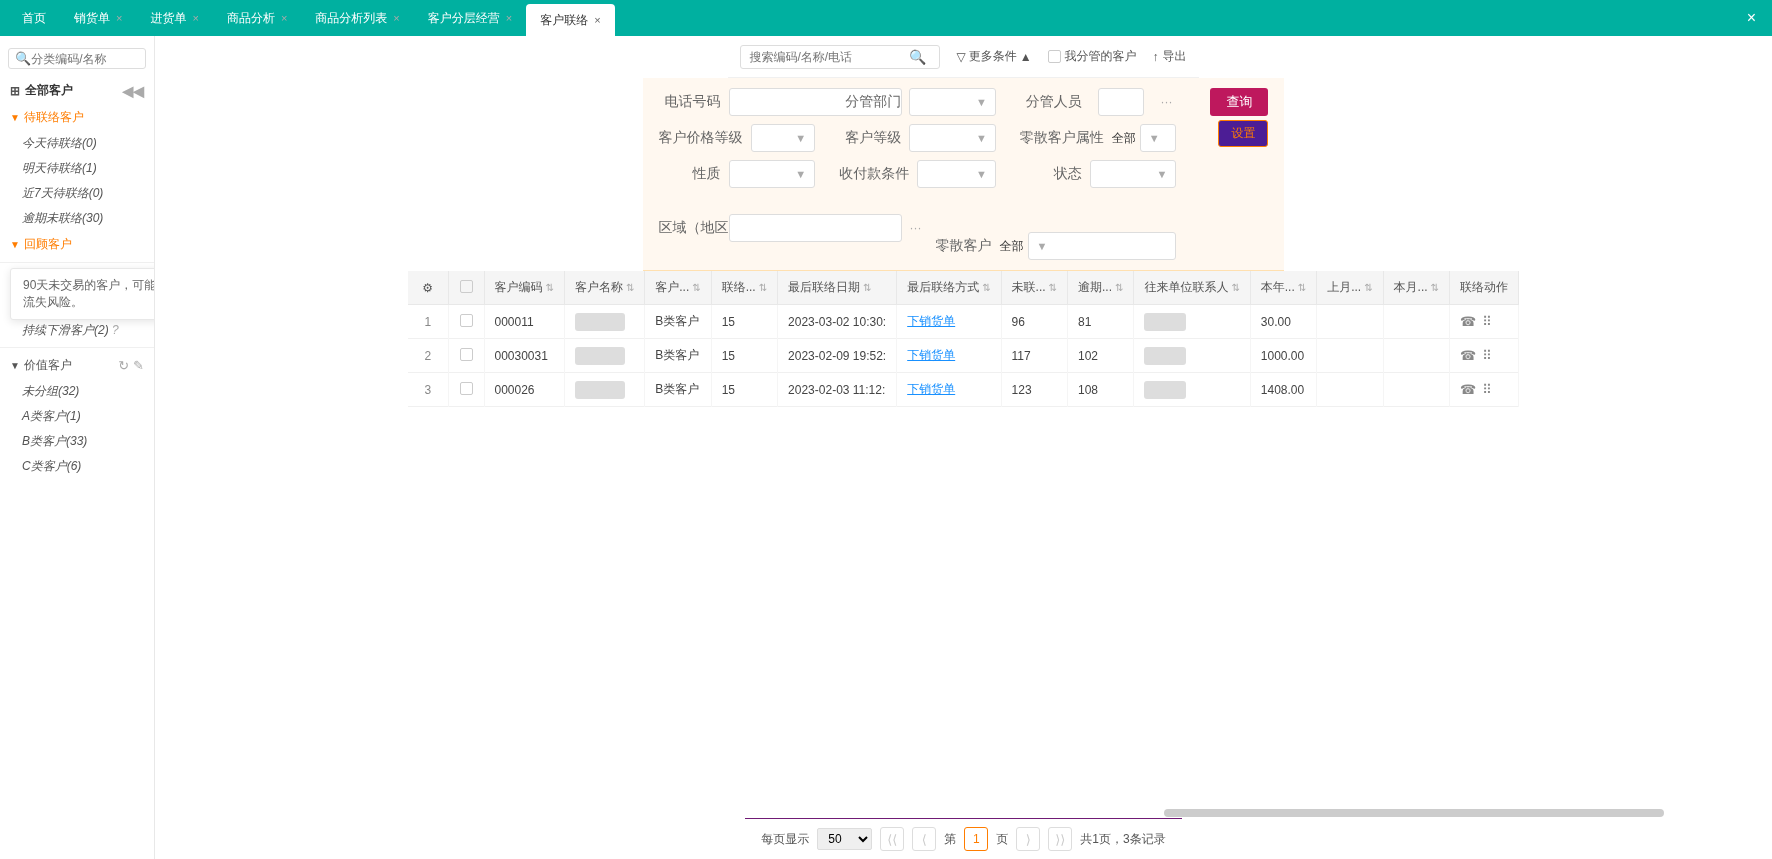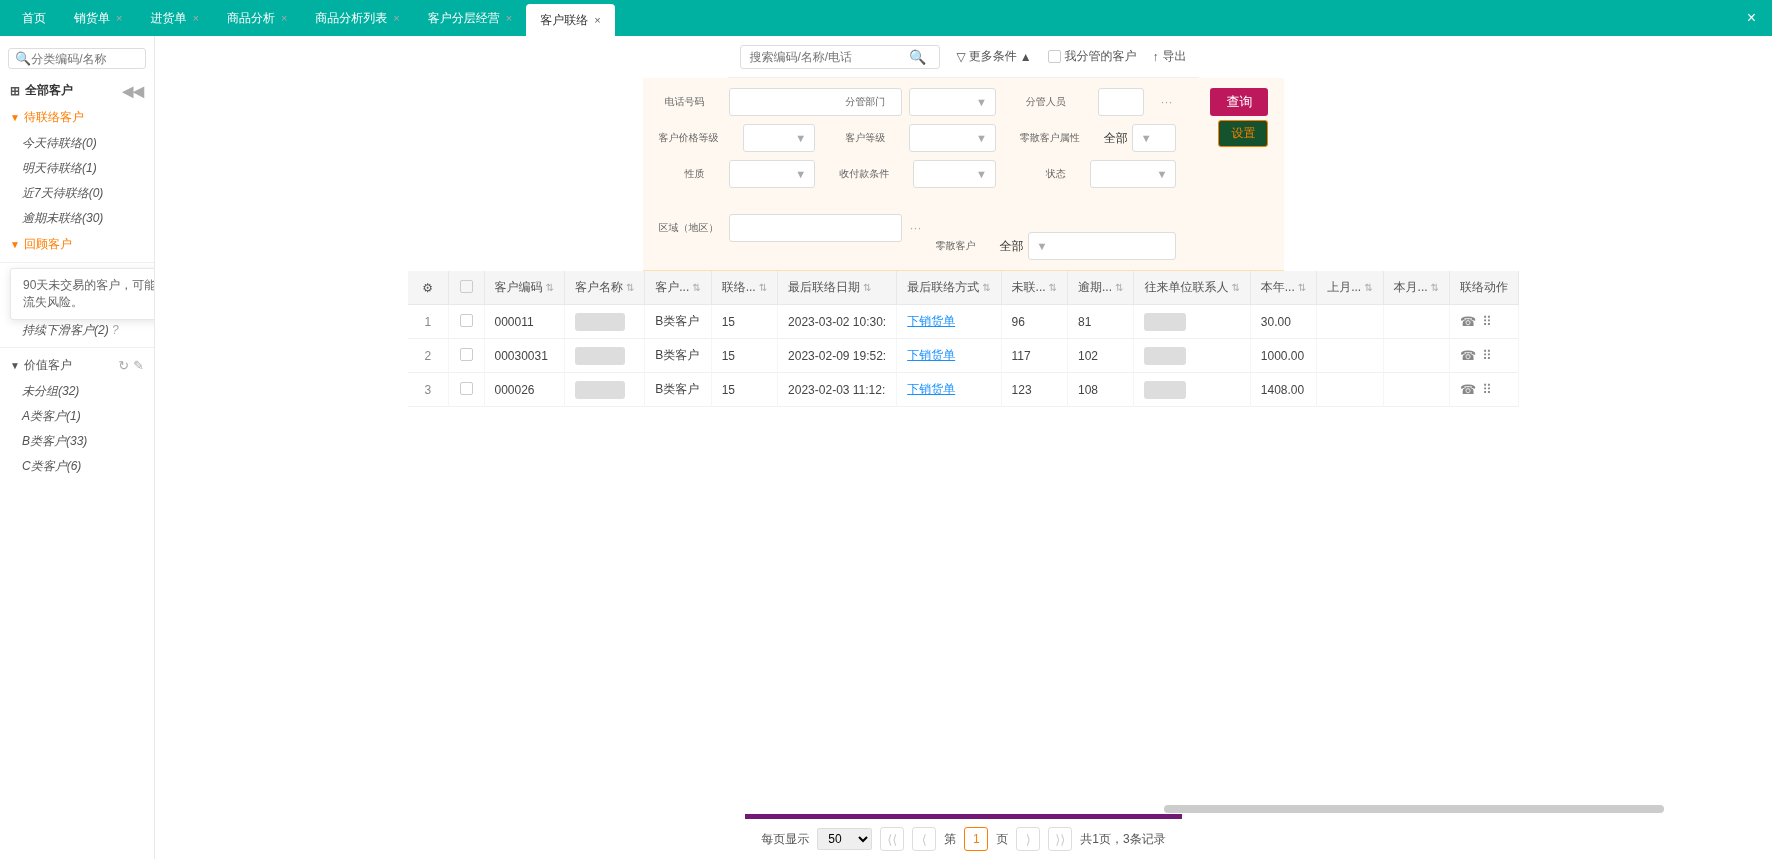--- a/index.html
+++ b/index.html
@@ -233,22 +233,22 @@
       display: flex;
       align-items: center;
       flex: 1;
       min-width: 0;
     }
     .filter-label {
       color: #666;
       white-space: nowrap;
       min-width: 70px;
       text-align: right;
-      padding-right: 24px;
-      font-size: 10px;
+      padding-right: 8px;
+      font-size: 14px;
     }
     .filter-input {
       flex: 1;
       border: 1px solid #ddd;
       border-radius: 3px;
       padding: 4px 8px;
       font-size: 12px;
       outline: none;
       background: #fff;
       height: 28px;
@@ -276,21 +276,21 @@
     .query-btn {
       background: #be185d;
       color: #fff;
       border: none;
       border-radius: 3px;
       padding: 5px 16px;
       cursor: pointer;
       font-size: 13px;
     }
     .settings-btn {
-      background: #14532d;
+      background: #4c1d95;
       color: #ff7d00;
       border: 1px solid #ff7d00;
       border-radius: 3px;
       padding: 4px 12px;
       cursor: pointer;
       font-size: 12px;
       margin-top: 4px;
     }
     .query-settings-col {
       display: flex;
@@ -336,21 +336,21 @@
     .td-link { color: #1890ff; text-decoration: underline; cursor: pointer; }
     .action-icons { display: flex; gap: 6px; color: #888; cursor: pointer; }
     .action-icon { font-size: 13px; }
 
     
     .pagination {
       display: flex;
       align-items: center;
       justify-content: flex-end;
       padding: 8px 16px;
-      border-top: 5px solid #701a75;
+      border-top: 1px solid #701a75;
       background: #fff;
       gap: 8px;
       font-size: 12px;
       color: #555;
     }
     .page-size-select {
       border: 1px solid #ddd;
       border-radius: 2px;
       padding: 2px 6px;
       font-size: 12px;

